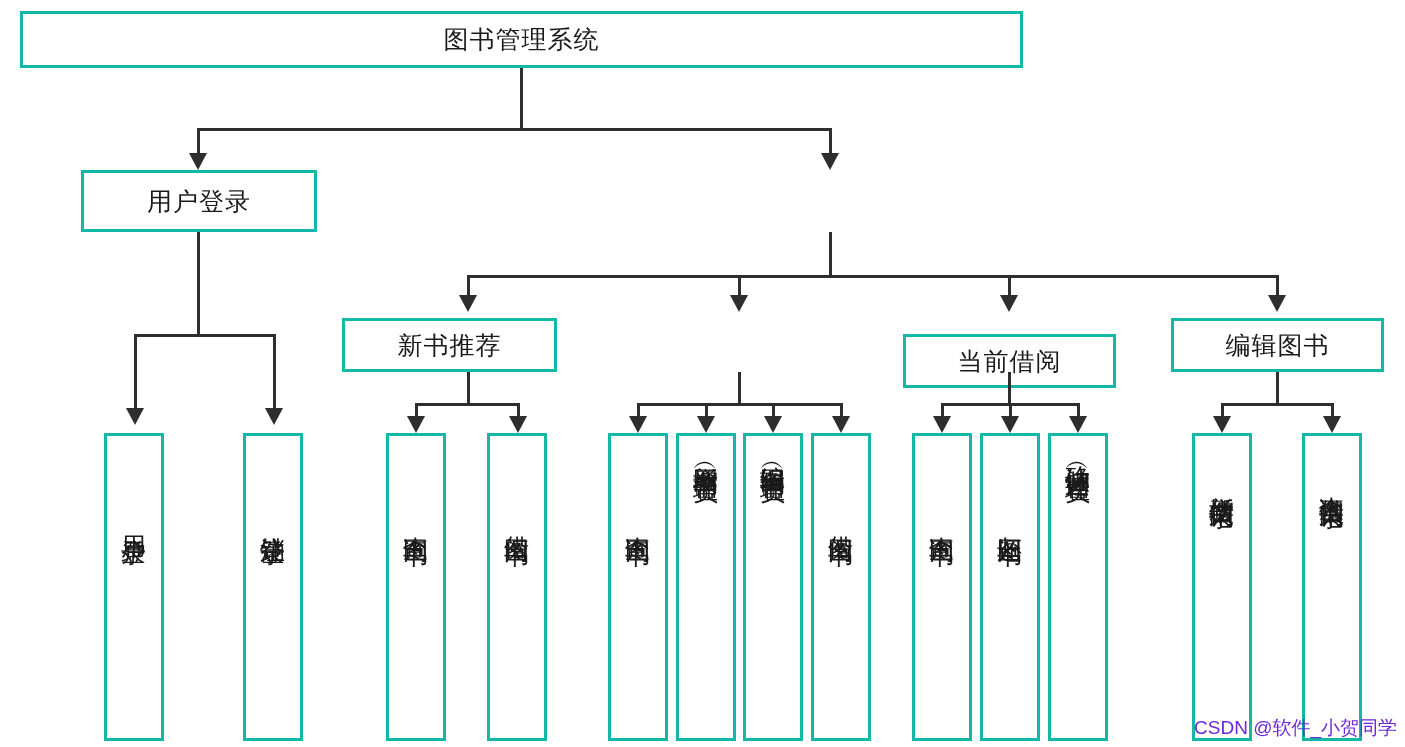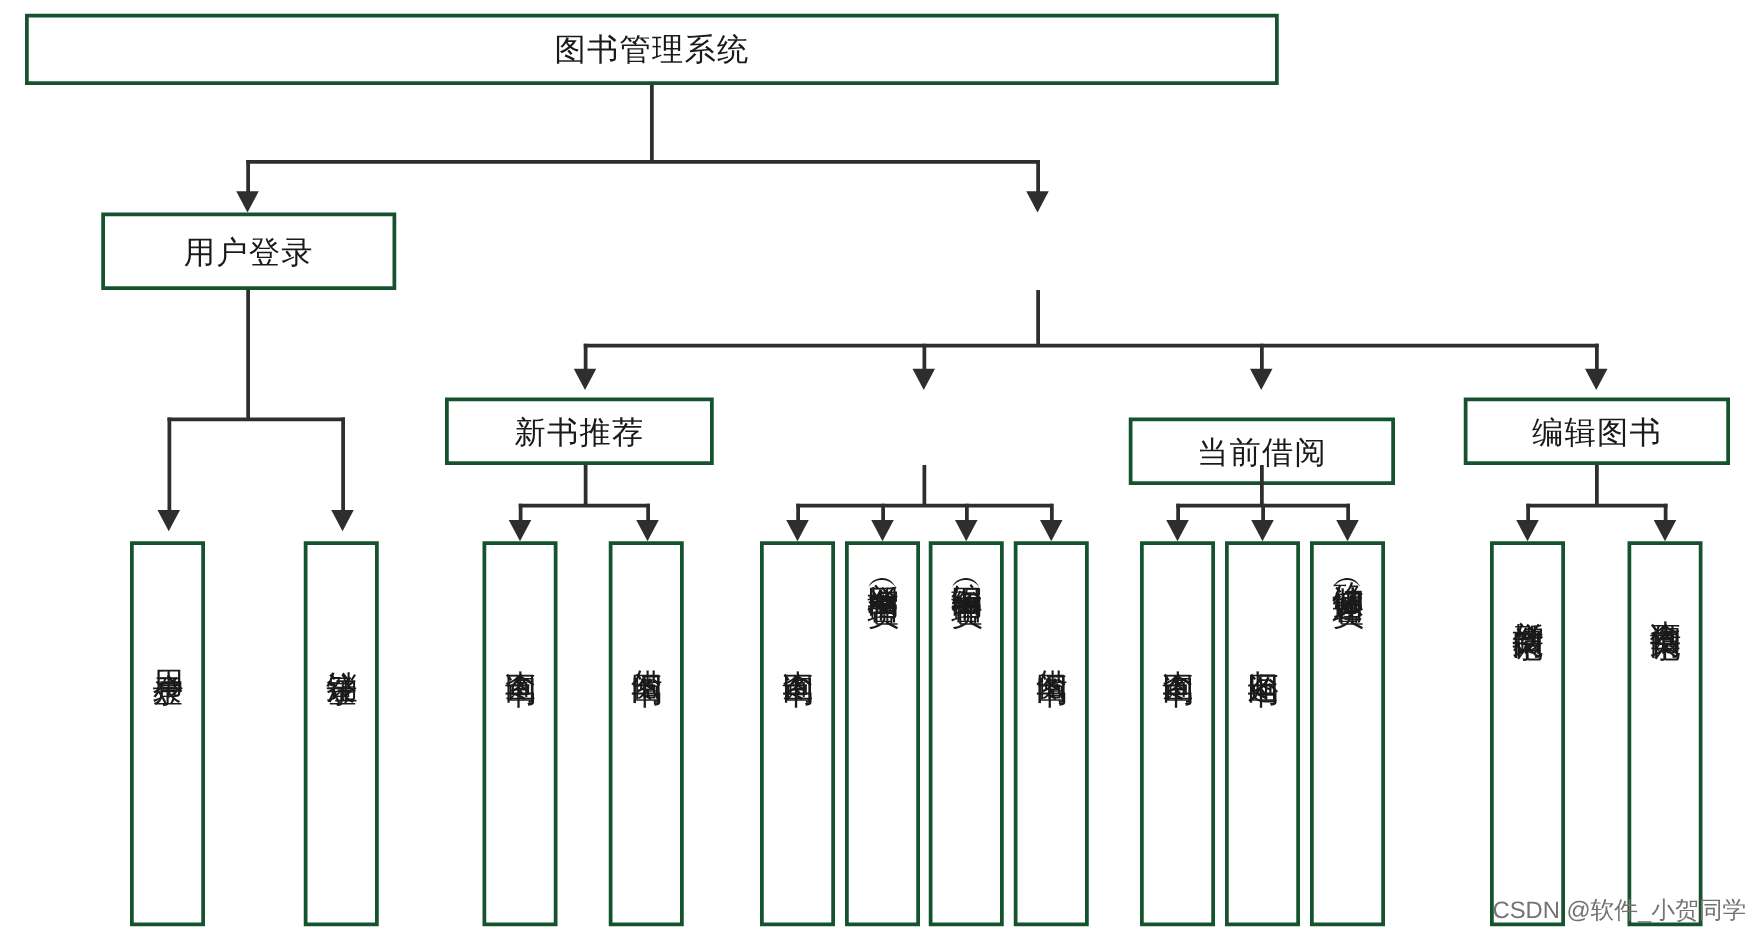--- a/index.html
+++ b/index.html
@@ -14,21 +14,21 @@
     position: relative;
     width: 1405px;
     height: 747px;
     background: #ffffff;
     overflow: hidden;
   }
   
   .node {
     position: absolute;
     box-sizing: border-box;
-    border: 3px solid #14532d;
+    border: 3px solid #14b8a6;
     background: #ffffff;
     display: flex;
     align-items: center;
     justify-content: center;
     color: #1a1a1a;
   }
   .node.horiz {
     font-size: 25px;
     letter-spacing: 1px;
   }
@@ -64,21 +64,21 @@
     border-left: 9px solid transparent;
     border-right: 9px solid transparent;
     border-top: 17px solid #2e2e2e;
   }
   
   #watermark {
     position: absolute;
     right: 8px;
     bottom: 6px;
     font-size: 19px;
-    color: #737373;
+    color: #6d28d9;
     white-space: nowrap;
     user-select: none;
   }
 </style>
 </head>
 <body>
 
 <div id="canvas">
 
   <div class="node horiz" style="left:20px; top:11px; width:1003px; height:57px;">
@@ -109,21 +109,21 @@
   <div class="hline" style="left:467px; top:275px; width:812px; height:3px;"></div>
   <div class="vline" style="left:467px; top:275px; height:22px;"></div>
   <div class="arrow" style="left:459px; top:295px;"></div>
   <div class="vline" style="left:738px; top:275px; height:22px;"></div>
   <div class="arrow" style="left:730px; top:295px;"></div>
   <div class="vline" style="left:1008px; top:275px; height:22px;"></div>
   <div class="arrow" style="left:1000px; top:295px;"></div>
   <div class="vline" style="left:1276px; top:275px; height:22px;"></div>
   <div class="arrow" style="left:1268px; top:295px;"></div>
 
-  <div class="node horiz" style="left:356px; top:318px; width:215px; height:54px;">
+  <div class="node horiz" style="left:342px; top:318px; width:215px; height:54px;">
     <span>新书推荐</span>
   </div>
   <div class="node horiz" style="left:903px; top:318px; width:213px; height:54px;margin-top:16px;">
     <span>当前借阅</span>
   </div>
   <div class="node horiz" style="left:1171px; top:318px; width:213px; height:54px;">
     <span>编辑图书</span>
   </div>
 
   <div class="vline" style="left:467px; top:372px; height:33px;"></div>

